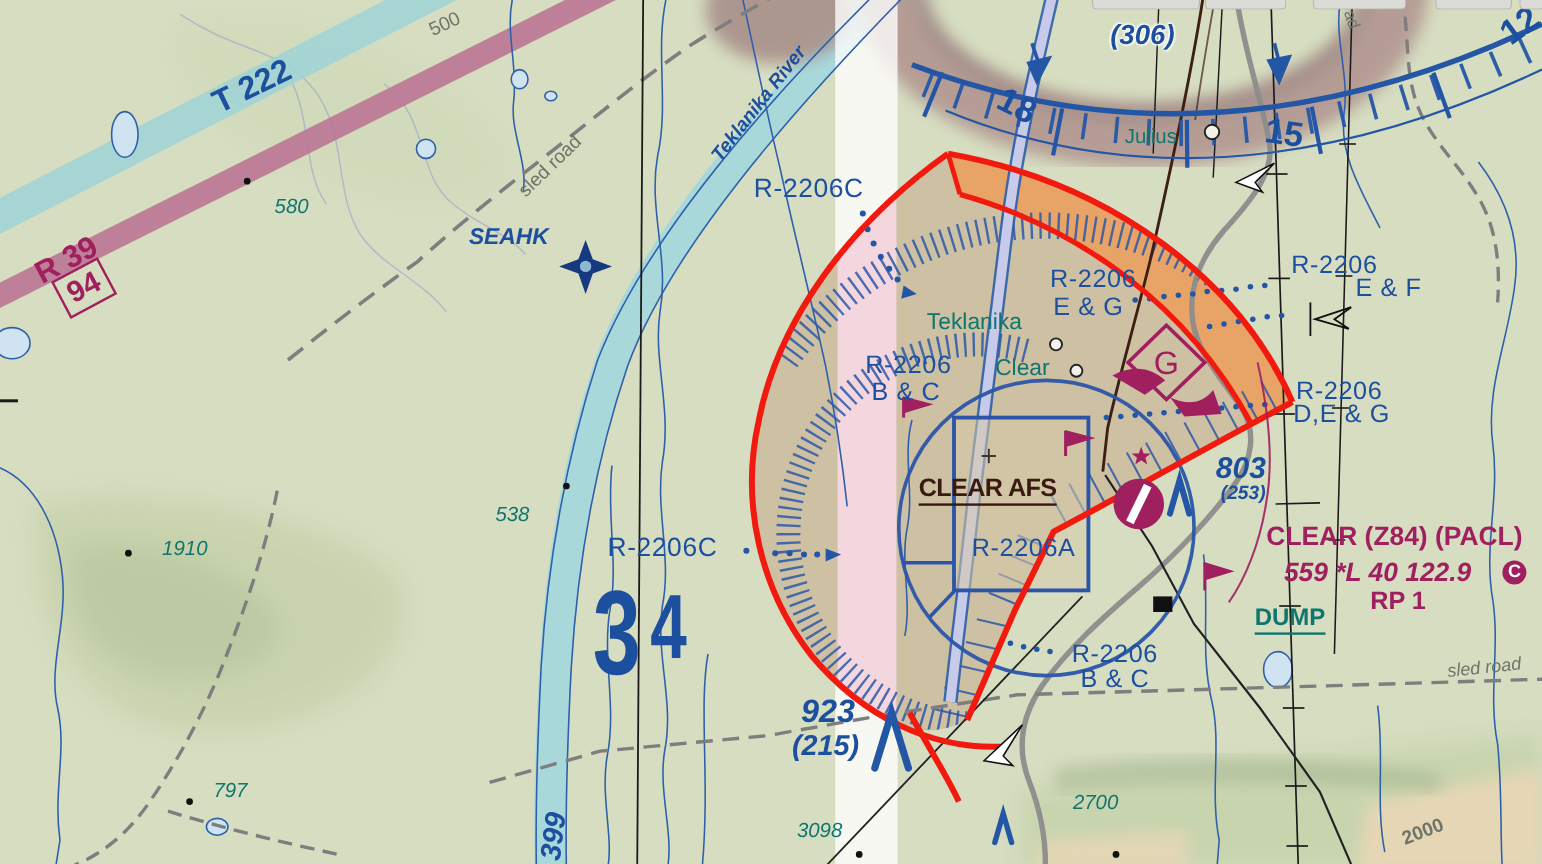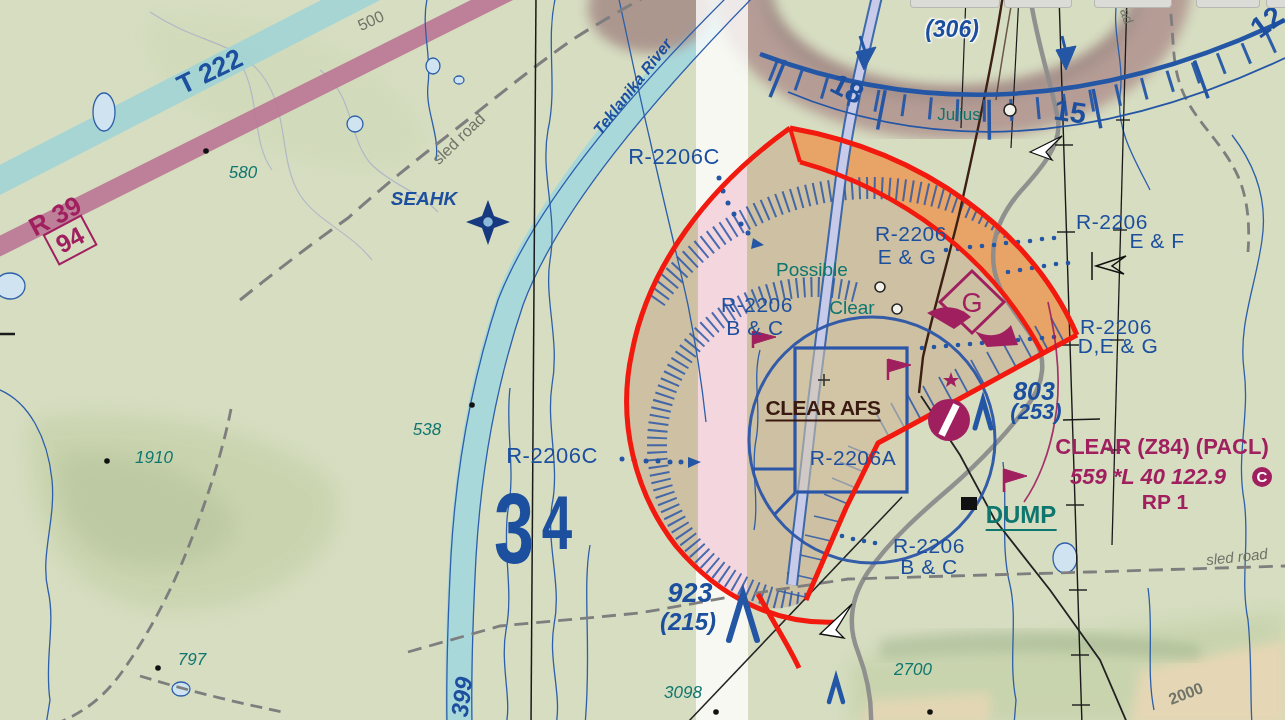--- a/index.html
+++ b/index.html
@@ -325,29 +325,29 @@
   <div class="lbl ctr" style="left:911px;top:233px;font-size:21px;letter-spacing:.5px">R-2206</div>
   <div class="lbl ctr" style="left:907px;top:256px;font-size:21px;letter-spacing:.5px">E &amp; G</div>
   <div class="lbl ctr" style="left:1112px;top:221px;font-size:21px;letter-spacing:.5px">R-2206</div>
   <div class="lbl ctr" style="left:1157px;top:240px;font-size:21px;letter-spacing:.5px">E &amp; F</div>
   <div class="lbl ctr" style="left:1116px;top:326px;font-size:21px;letter-spacing:.5px">R-2206</div>
   <div class="lbl ctr" style="left:1118px;top:345px;font-size:21px;letter-spacing:.5px">D,E &amp; G</div>
   <div class="lbl ctr" style="left:853px;top:457px;font-size:21px;letter-spacing:.5px">R-2206A</div>
   <div class="lbl ctr" style="left:929px;top:545px;font-size:21px;letter-spacing:.5px">R-2206</div>
   <div class="lbl ctr" style="left:929px;top:566px;font-size:21px;letter-spacing:.5px">B &amp; C</div>
 
-  <div class="lbl ctr blk" style="left:812px;top:269px;font-size:19px">Possible</div>
+  <div class="lbl ctr blk" style="left:812px;top:269px;font-size:19px">Teklanika</div>
   <div class="lbl ctr blk" style="left:852px;top:307px;font-size:19px">Clear</div>
   <div class="lbl ctr blk" style="left:959px;top:114px;font-size:17px">Julius</div>
   <div class="lbl ctr b brn ul" style="left:823px;top:409px;font-size:21px;letter-spacing:-0.5px">CLEAR AFS</div>
-  <div class="lbl ctr b blk ul" style="left:1021px;top:517px;font-size:24px">DUMP</div>
+  <div class="lbl ctr b blk ul" style="left:1075px;top:517px;font-size:20px">DUMP</div>
 
   <div class="lbl ctr b it halo" style="left:952px;top:29px;font-size:23px">(306)</div>
   <div class="lbl ctr b it" style="left:1034px;top:391px;font-size:25px">803</div>
-  <div class="lbl ctr b it" style="left:1036px;top:412px;font-size:22px">(253)</div>
+  <div class="lbl ctr b it" style="left:1036px;top:412px;font-size:16px">(253)</div>
   <div class="lbl ctr b it" style="left:690px;top:593px;font-size:27px">923</div>
   <div class="lbl ctr b it" style="left:688px;top:622px;font-size:24px">(215)</div>
 
   <div class="lbl ctr b" style="left:514px;top:528px;font-size:100px;--sx:0.72">3</div>
   <div class="lbl ctr b" style="left:557px;top:523px;font-size:76px;--sx:0.72">4</div>
   <div class="lbl ctr blk it" style="left:427px;top:429px;font-size:17px">538</div>
   <div class="lbl ctr blk it" style="left:154px;top:457px;font-size:17px">1910</div>
   <div class="lbl ctr blk it" style="left:192px;top:659px;font-size:17px">797</div>
   <div class="lbl ctr blk it" style="left:683px;top:692px;font-size:17px">3098</div>
   <div class="lbl ctr blk it" style="left:913px;top:669px;font-size:17px">2700</div>

